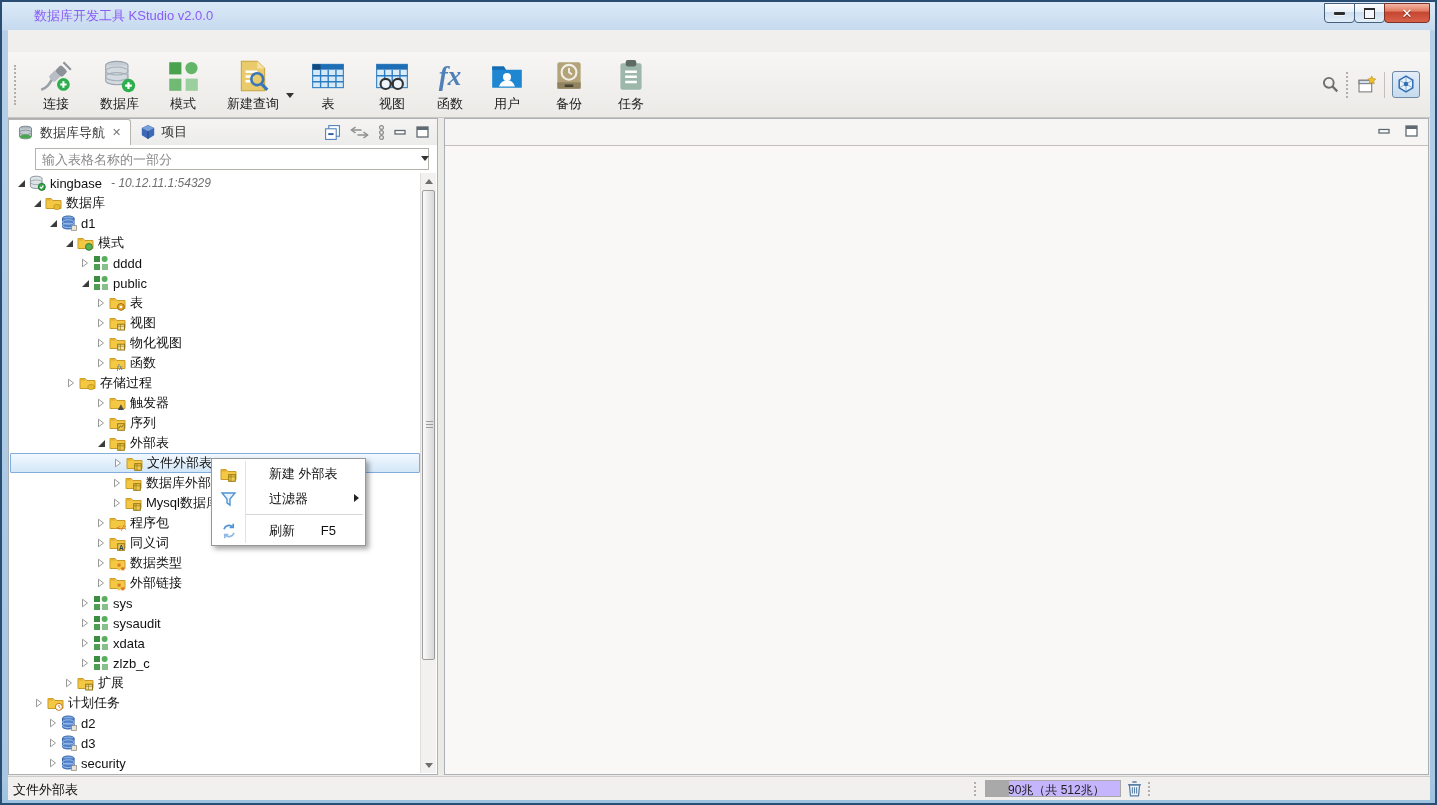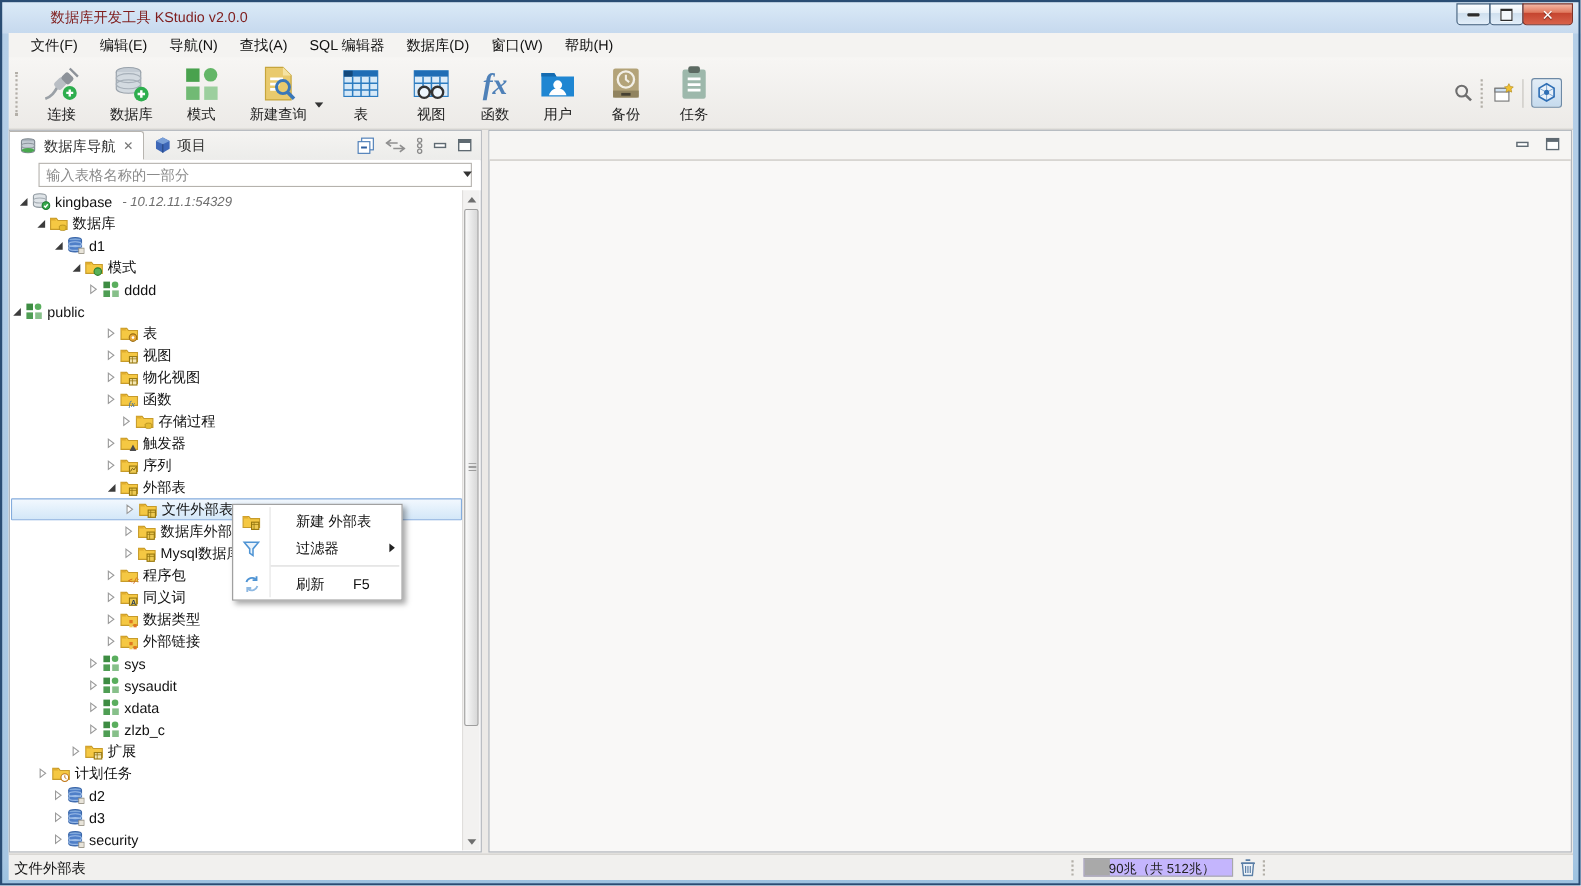--- a/index.html
+++ b/index.html
@@ -8,21 +8,21 @@
     font-family:"Liberation Sans","DejaVu Sans",sans-serif;
     background:linear-gradient(to bottom,#dcebf8 0px,#c6d9ee 30px,#b5cfe8 31px,#a6c6e2 780px,#9cc2e0 805px);
     font-size:13px;color:#1a1a1a;
     -webkit-font-smoothing:antialiased;
   }
   .frame-edge{position:absolute;inset:0;border:2px solid #2a4d74;pointer-events:none;z-index:50;}
 
   
   .titlebar{position:absolute;left:0;top:0;width:100%;height:30px;}
   .titlebar .app-icon{position:absolute;left:11px;top:7px;}
-  .titlebar .title-text{position:absolute;left:34px;top:7px;color:#7f1d1d;font-size:13px;margin-left:12px;}
+  .titlebar .title-text{position:absolute;left:34px;top:7px;color:#8b5cf6;font-size:13px;}
   .winbtns{position:absolute;right:7px;top:3px;display:flex;}
   .wbtn{width:31px;height:20px;margin-left:-1px;border:1px solid #45607c;border-radius:0 0 4px 4px;
     background:linear-gradient(#fdfeff 0%,#e7f0f8 45%,#cfdfee 46%,#e2eef9 100%);
     display:flex;align-items:center;justify-content:center;box-sizing:border-box;}
   .wbtn.close{width:46px;border-color:#7e3125;
     background:linear-gradient(#f4b6a4 0%,#e07a5f 40%,#c54530 45%,#d8624a 100%);}
   .glyph-min{width:11px;height:3px;background:#2d2d2d;border-radius:1px;box-shadow:0 1px 0 rgba(255,255,255,.7);}
   .glyph-restore{width:9px;height:8px;border:1px solid #2d2d2d;border-top-width:2px;background:#f4f8fc;box-shadow:0 1px 0 rgba(255,255,255,.7);}
   .glyph-close{color:#fff;font-weight:bold;font-size:13px;line-height:13px;text-shadow:0 1px 1px rgba(0,0,0,.5);}
 
@@ -120,30 +120,20 @@
       <div class="wbtn">
         <span class="glyph-restore"></span>
       </div>
       <div class="wbtn close">
         <span class="glyph-close">✕</span>
       </div>
     </div>
 </div>
 
 <div class="client">
-  <div class="menubar">
-      <div class="menu-item">文件(F)</div>
-      <div class="menu-item">编辑(E)</div>
-      <div class="menu-item">导航(N)</div>
-      <div class="menu-item">查找(A)</div>
-      <div class="menu-item">SQL 编辑器</div>
-      <div class="menu-item">数据库(D)</div>
-      <div class="menu-item">窗口(W)</div>
-      <div class="menu-item">帮助(H)</div>
-    </div>
 
   <div class="toolbar">
     <div class="tb-grip"></div>
     <div class="tb-buttons">
         <div class="tbtn">
           <div class="tico">
             <span class="ic">
               <svg width="36" height="36" viewBox="0 0 34 34">
                 <path d="M3 30c6-2 8-6 11-11" stroke="#9aa0a6" stroke-width="2.4" fill="none"></path>
                 <rect x="11" y="13" width="10" height="8" rx="2.5" fill="#b9bec4" transform="rotate(-45 16 17)"></rect>
@@ -445,21 +435,21 @@
             <span class="ic node-ic">
               <svg width="16" height="16" viewBox="0 0 16 16">
                 <rect x="1" y="1" width="6" height="6" fill="#3d8c42"></rect>
                 <circle cx="11.6" cy="3.9" r="3" fill="#5aae5e"></circle>
                 <rect x="1" y="9" width="6" height="6" fill="#4f9e54"></rect>
                 <rect x="9" y="9" width="6" height="6" fill="#87c08a"></rect>
               </svg>
             </span>
             <span class="nlabel">dddd</span>
           </div>
-          <div class="row" style="">
+          <div class="row" style="padding-left: 70px;">
             <span class="arrow">
               <svg width="9" height="9">
                 <path d="M8 1v7H1z" fill="#3c3c3c"></path>
               </svg>
             </span>
             <span class="ic node-ic">
               <svg width="16" height="16" viewBox="0 0 16 16">
                 <rect x="1" y="1" width="6" height="6" fill="#3d8c42"></rect>
                 <circle cx="11.6" cy="3.9" r="3" fill="#5aae5e"></circle>
                 <rect x="1" y="9" width="6" height="6" fill="#4f9e54"></rect>
@@ -524,21 +514,21 @@
             </span>
             <span class="ic node-ic">
               <svg width="17" height="16" viewBox="0 0 17 16">
                 <path d="M1 13.5V3.5h5.2l1.6 2H16v8z" fill="#f5c843" stroke="#c79b2a"></path>
                 <path d="M1 5.4h5.1L4.6 3.6H1z" fill="#e0ac2e"></path>
                 <text x="7.8" y="15" font-size="8" font-style="italic" fill="#3a6ea5" font-family="serif">fx</text>
               </svg>
             </span>
             <span class="nlabel">函数</span>
           </div>
-          <div class="row" style="padding-left: 100px;">
+          <div class="row" style="padding-left: 56px;">
             <span class="arrow">
               <svg width="8" height="10">
                 <path d="M1.5 1.2l5 3.8-5 3.8z" fill="#fff" stroke="#9a9a9a"></path>
               </svg>
             </span>
             <span class="ic node-ic">
               <svg width="17" height="16" viewBox="0 0 17 16">
                 <path d="M1 13.5V3.5h5.2l1.6 2H16v8z" fill="#f5c843" stroke="#c79b2a"></path>
                 <path d="M1 5.4h5.1L4.6 3.6H1z" fill="#e0ac2e"></path>
                 <ellipse cx="12" cy="10.8" rx="3" ry="1.2" fill="#e6bc2f" stroke="#a8831a" stroke-width=".6"></ellipse>

